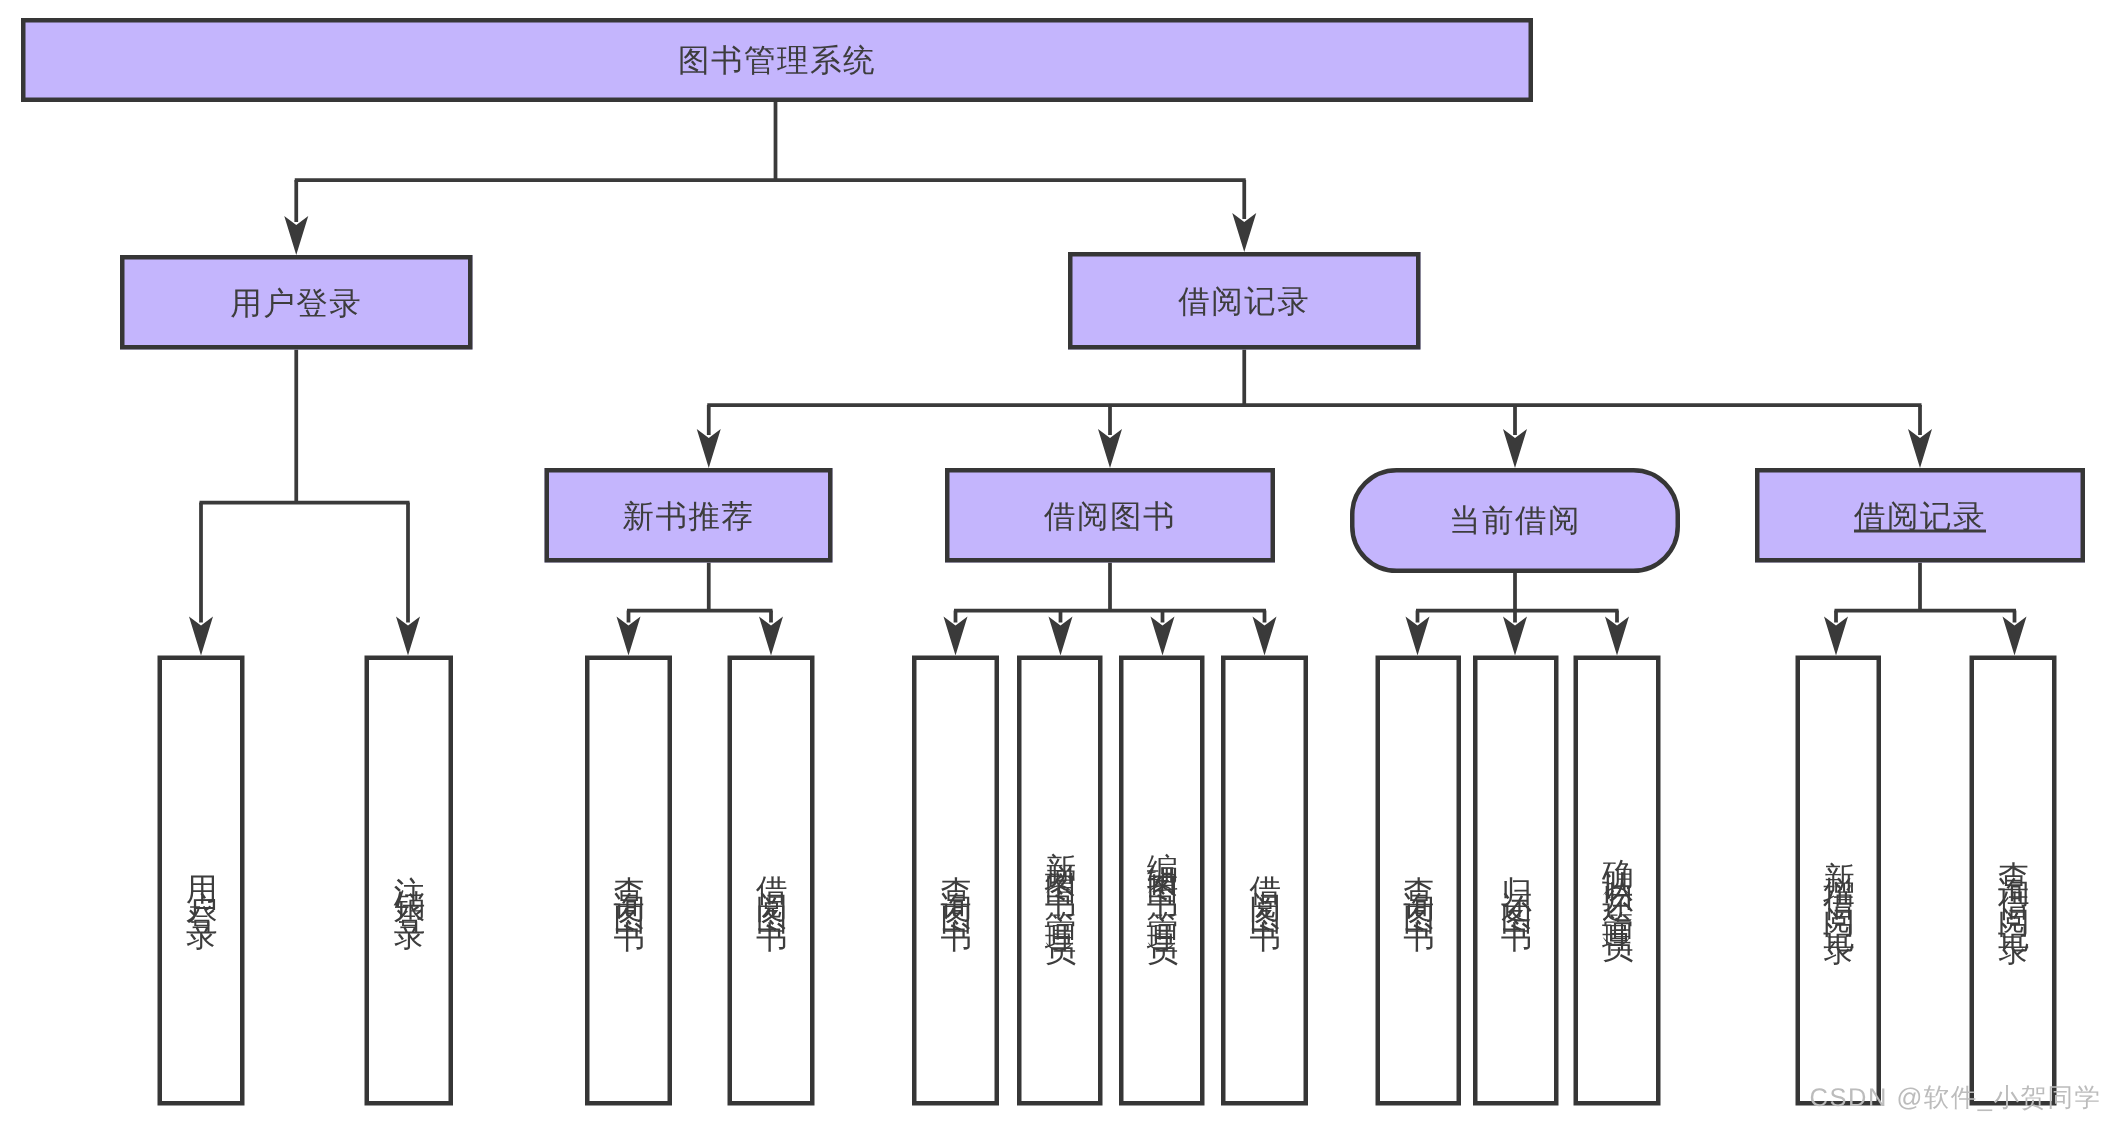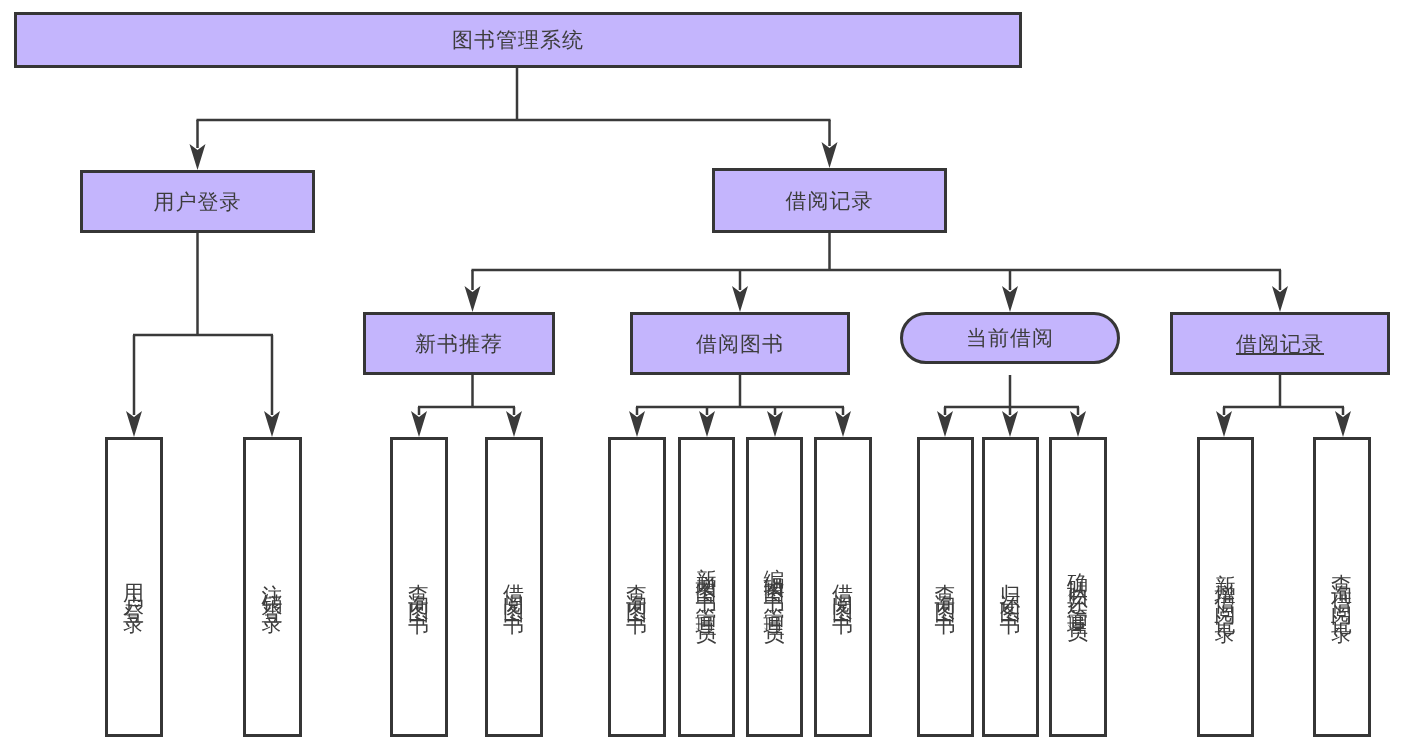--- a/index.html
+++ b/index.html
@@ -134,35 +134,36 @@
     <polygon class="ahead" points="1335,411 1343,417 1351,411 1343,437"></polygon>
   </svg>
 
   <div class="hnode" style="left:14px; top:12px; width:1008px; height:56px;">图书管理系统</div>
 
   <div class="hnode" style="left:80px; top:170px; width:235px; height:63px;">用户登录</div>
   <div class="hnode" style="left:712px; top:168px; width:235px; height:65px;">借阅记录</div>
 
   <div class="hnode" style="left:363px; top:312px; width:192px; height:63px;">新书推荐</div>
   <div class="hnode" style="left:630px; top:312px; width:220px; height:63px;">借阅图书</div>
-  <div class="hnode" style="left:900px; top:312px; width:220px; height:52px;border-radius:31px;">当前借阅</div>
+  <div class="hnode" style="left:900px; top:312px; width:220px; height:70px;border-radius:31px;">当前借阅</div>
   <div class="hnode" style="left:1170px; top:312px; width:220px; height:63px;text-decoration:underline;">借阅记录</div>
 
   <div class="vnode" style="left:105px; width:58px;">用户登录</div>
   <div class="vnode" style="left:243px; width:59px;">注销登录</div>
 
   <div class="vnode" style="left:390px; width:58px;">查询图书</div>
   <div class="vnode" style="left:485px; width:58px;">借阅图书</div>
 
   <div class="vnode" style="left:608px; width:58px;">查询图书</div>
   <div class="vnode" style="left:678px; width:57px; letter-spacing:8px;">新增图书（管理员）</div>
   <div class="vnode" style="left:746px; width:57px; letter-spacing:8px;">编辑图书（管理员）</div>
   <div class="vnode" style="left:814px; width:58px;">借阅图书</div>
 
   <div class="vnode" style="left:917px; width:57px;">查询图书</div>
   <div class="vnode" style="left:982px; width:57px;">归还图书</div>
   <div class="vnode" style="left:1049px; width:58px; letter-spacing:7px;">确认归还（管理员）</div>
 
   <div class="vnode" style="left:1197px; width:57px;">新增借阅记录</div>
   <div class="vnode" style="left:1313px; width:58px;">查询借阅记录</div>
 
+  <div id="watermark">CSDN @软件_小贺同学</div>
 
 </div>
 
 </body></html>

